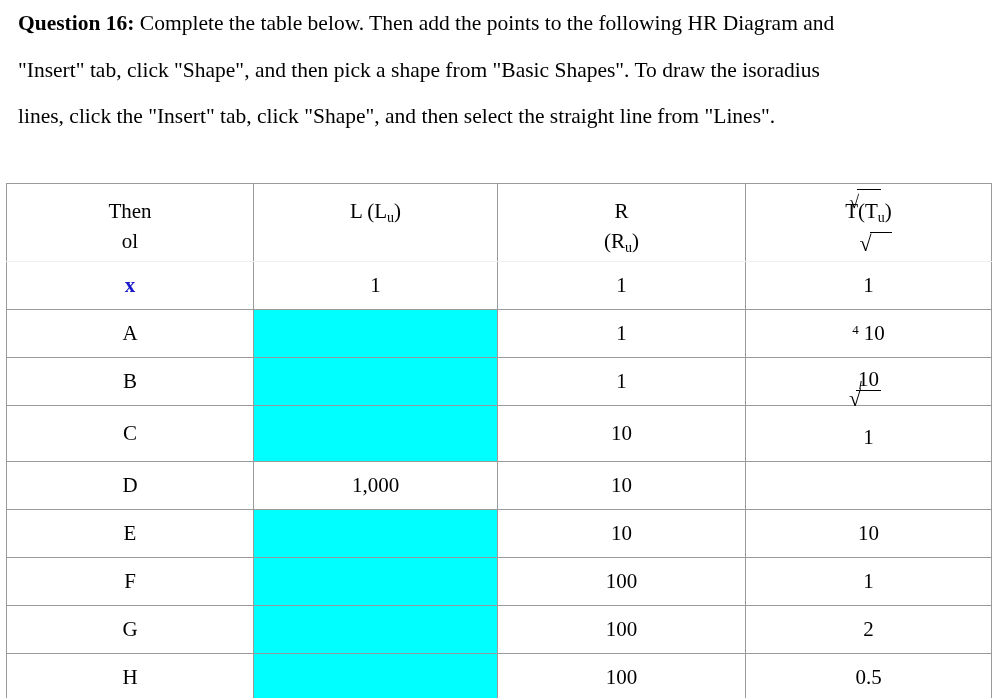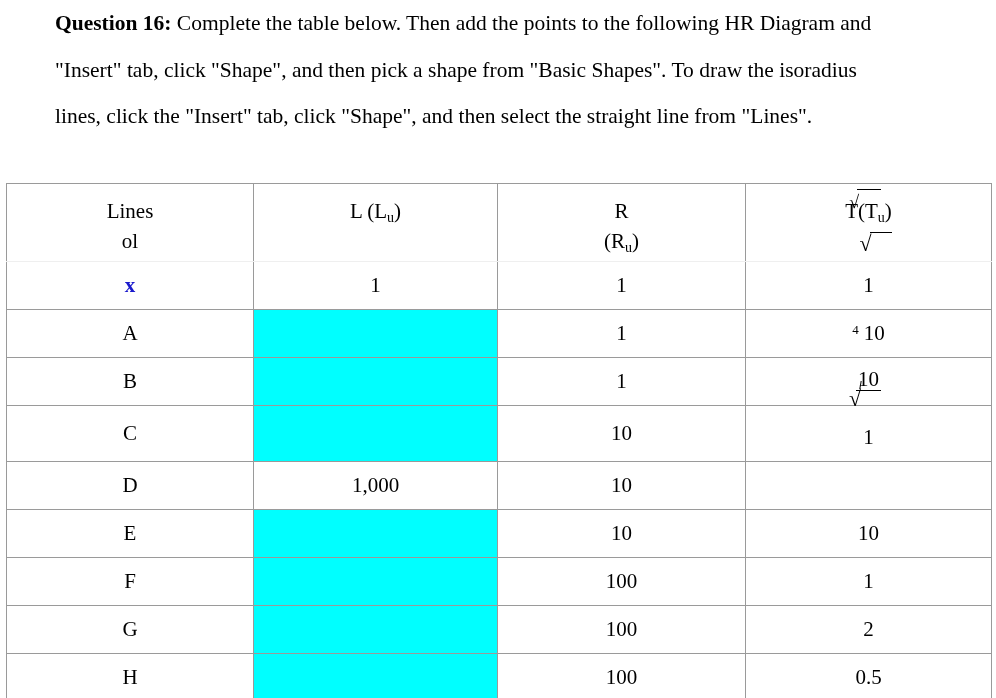--- a/index.html
+++ b/index.html
@@ -21,21 +21,20 @@
     top: 0px;
     width: 970px;
     font-size: 21.5px;
     line-height: 46.5px;
     margin: 0;
     padding-top: 0px;
   }
   .question .qline {
     display: block;
     white-space: nowrap;
-    margin-left: 37px;
   }
   .question .qlabel {
     font-weight: bold;
   }
 
   .hr-table {
     position: absolute;
     left: 6px;
     top: 183px;
     width: 985px;
@@ -167,21 +166,21 @@
 <table class="hr-table">
   <colgroup>
     <col class="c1">
       <col class="c2">
       <col class="c3">
       <col class="c4">
   </colgroup>
   <tbody>
     <tr class="header-row">
       <td>
-        <span class="hdr-line">Lines</span>
+        <span class="hdr-line">Then</span>
         <span class="hdr-line">ol</span>
       </td>
       <td>
         <span>L (L</span><span class="sub">u</span><span>)</span>
       </td>
       <td>
         <span class="hdr-line">R</span>
         <span class="hdr-line"><span>(R</span><span class="sub">u</span><span>)</span></span>
       </td>
       <td>

